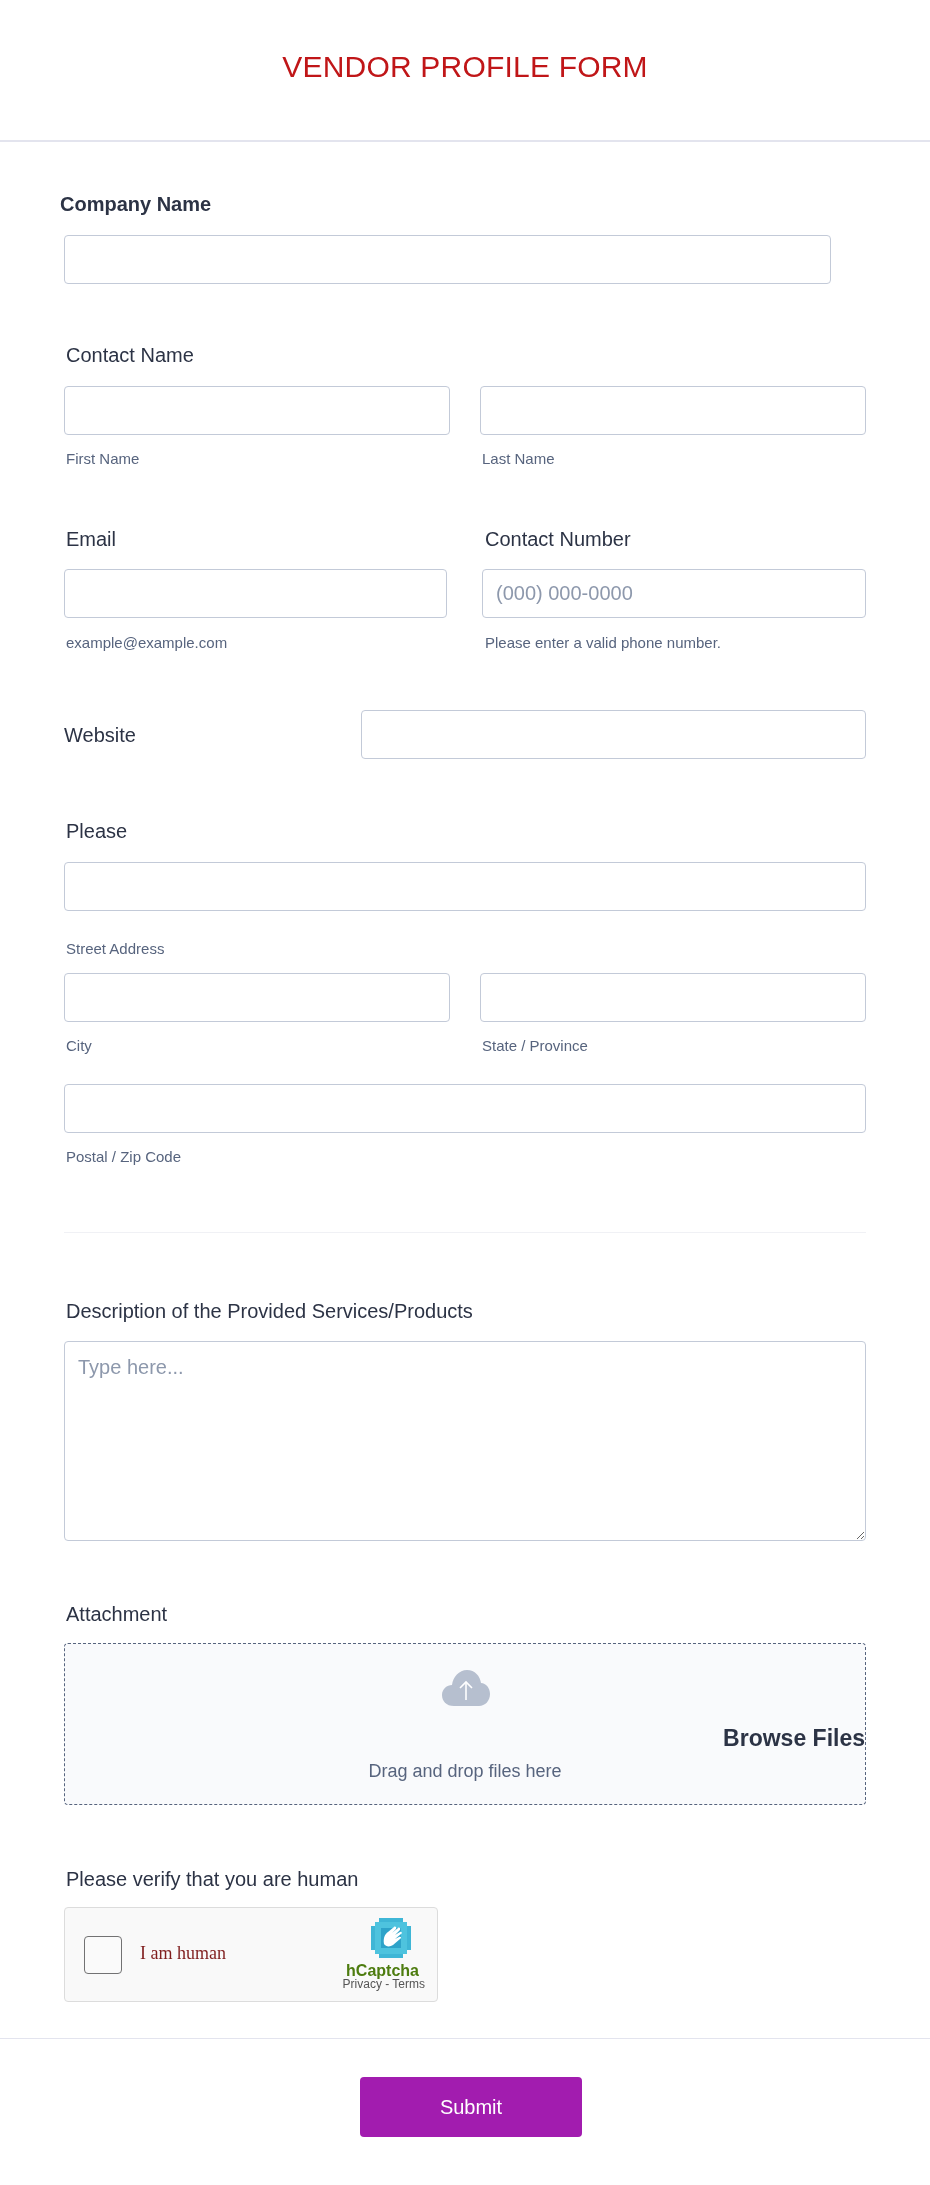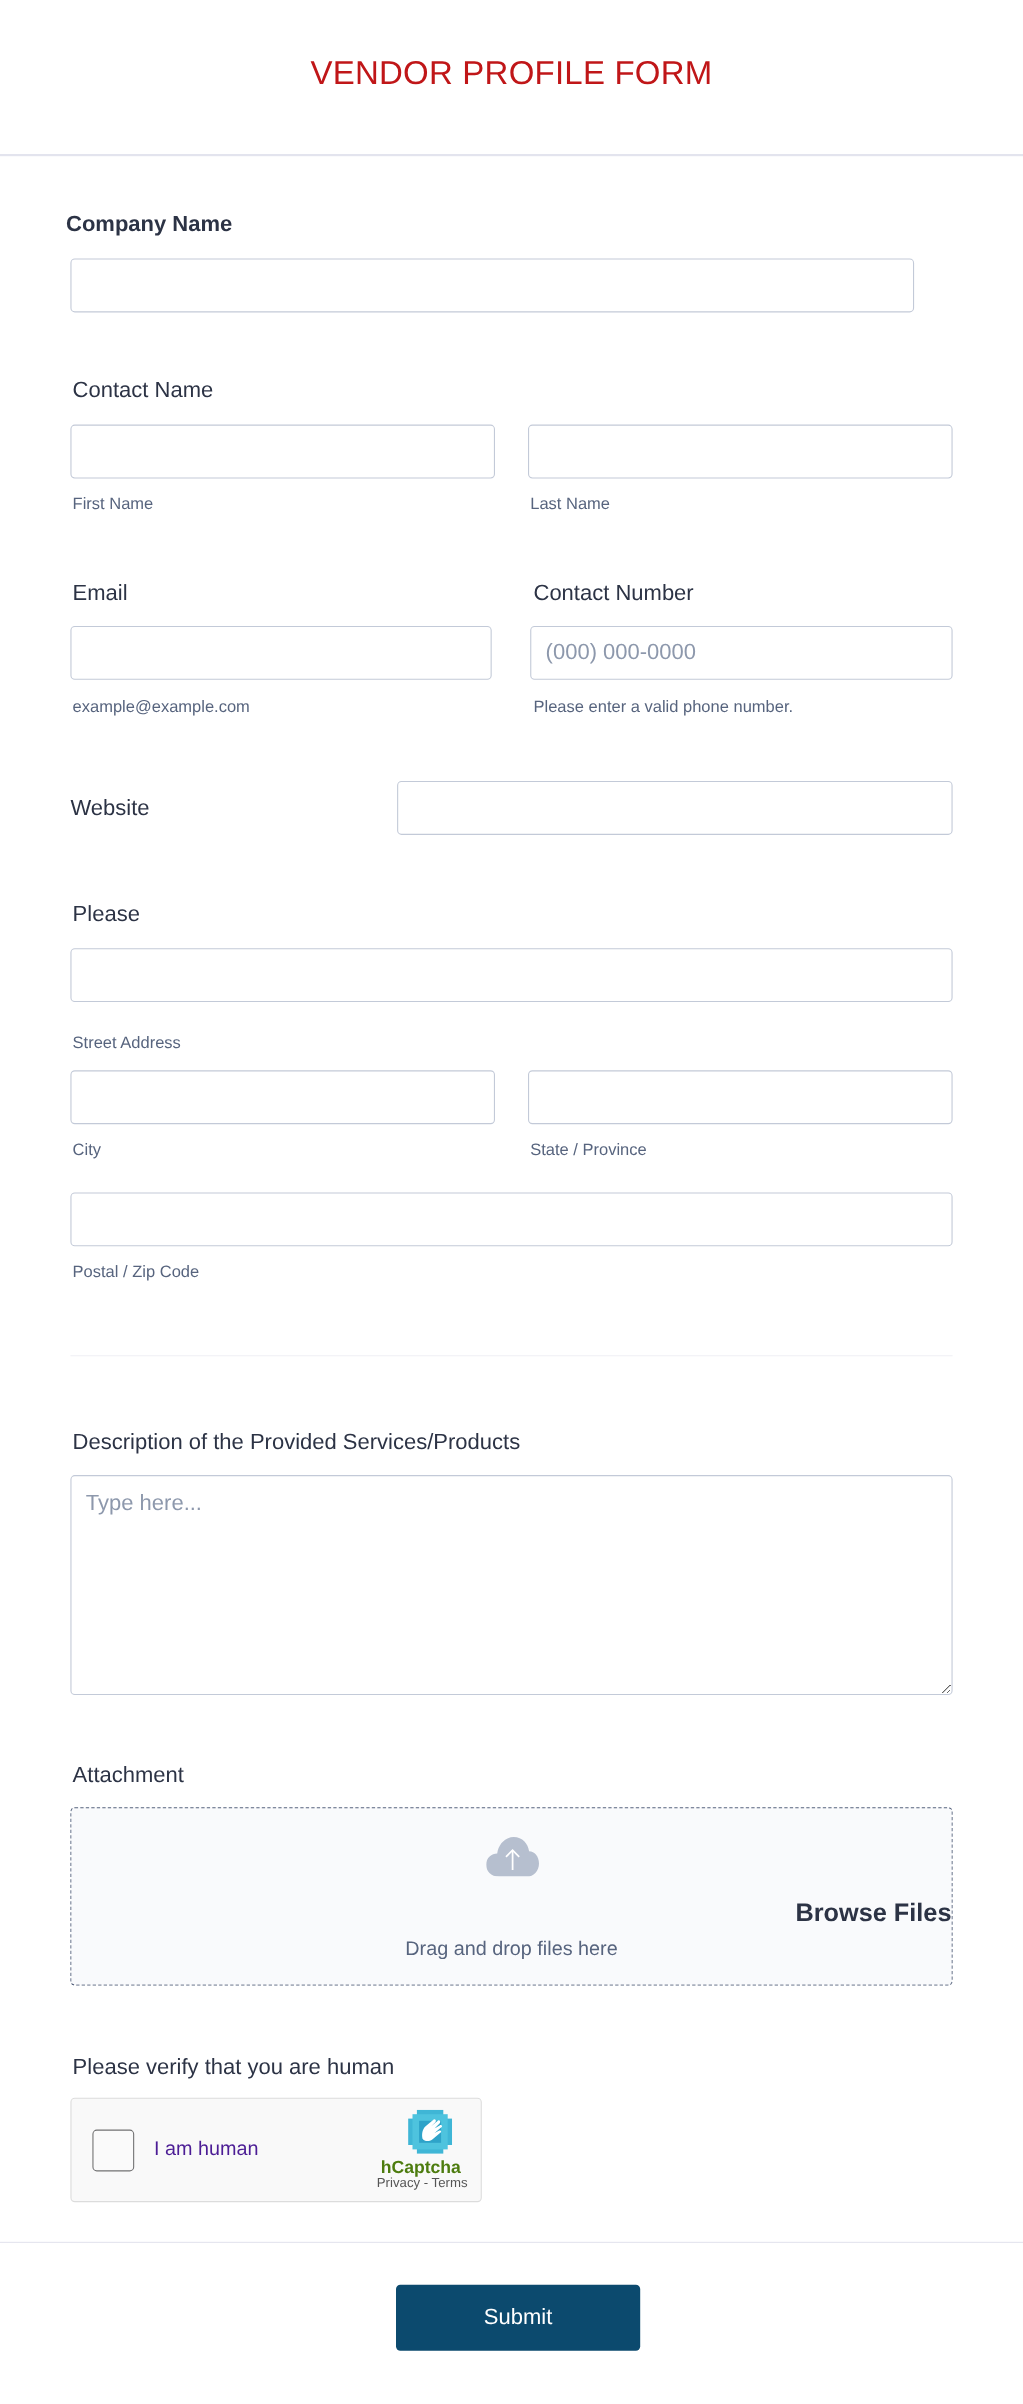--- a/index.html
+++ b/index.html
@@ -17,27 +17,27 @@
 
   .divider { position: absolute; left: 64px; width: 802px; top: 1232px; height: 1px; background: #f0f1f5; }
 
   .dropzone { position: absolute; left: 64px; top: 1643px; width: 802px; height: 162px; border: 1px dashed #57647e; border-radius: 4px; background: #f9fafc; }
   .cloud { position: absolute; left: 377px; top: 26px; width: 48px; height: 36px; }
   .browse { position: absolute; left: 0; width: 100%; top: 81px; text-align: right; font-size: 23px; font-weight: bold; color: #2c3345; }
   .drag { position: absolute; left: 0; width: 100%; top: 117px; text-align: center; font-size: 18px; color: #57647e; }
 
   .captcha { position: absolute; left: 64px; top: 1907px; width: 374px; height: 95px; background: #f9f9f9; border: 1px solid #dcdcdc; border-radius: 4px; }
   .cb { position: absolute; left: 19px; top: 28px; width: 38px; height: 38px; border: 1px solid #727273; border-radius: 4px; background: #fafafa; }
-  .cb-label { position: absolute; left: 75px; top: 35px; font-family: Liberation Sans, sans-serif; font-size: 18px; color: #4c1d95; }
+  .cb-label { position: absolute; left: 75px; top: 35px; font-family: Liberation Serif, serif; font-size: 18px; color: #7f1d1d; }
   .hc-logo { position: absolute; left: 306px; top: 10px; width: 40px; height: 40px; }
   .hc-name { position: absolute; right: 18px; top: 54px; font-size: 16px; font-weight: bold; color: #4d7c0f; text-align: right; }
   .hc-links { position: absolute; right: 12px; top: 69px; font-size: 12px; color: #555; }
 
   .footer-line { position: absolute; left: 0; top: 2038px; width: 930px; height: 1px; background: #e3e4ee; }
-  .submit { position: absolute; left: 360px; top: 2077px; width: 222px; height: 60px; background: #0c4a6e; border: none; border-radius: 4px; color: #fff; font-family: "Liberation Sans", sans-serif; font-size: 20px; cursor: pointer; }
+  .submit { position: absolute; left: 360px; top: 2077px; width: 222px; height: 60px; background: #a21caf; border: none; border-radius: 4px; color: #fff; font-family: "Liberation Sans", sans-serif; font-size: 20px; cursor: pointer; }
 </style>
 </head>
 <body>
 
 <div class="header">
   <div class="title">VENDOR PROFILE FORM</div>
 </div>
 
 <div class="label" style="left:60px;top:193px;font-weight:bold;">Company Name</div>
 <input class="input" style="left: 64px; top: 235px; width: 767px;" type="text">

